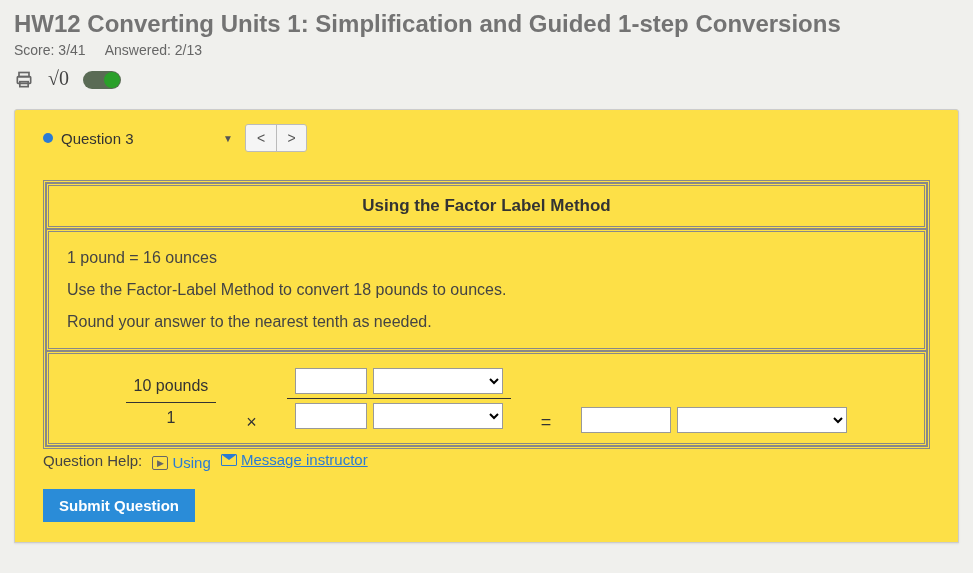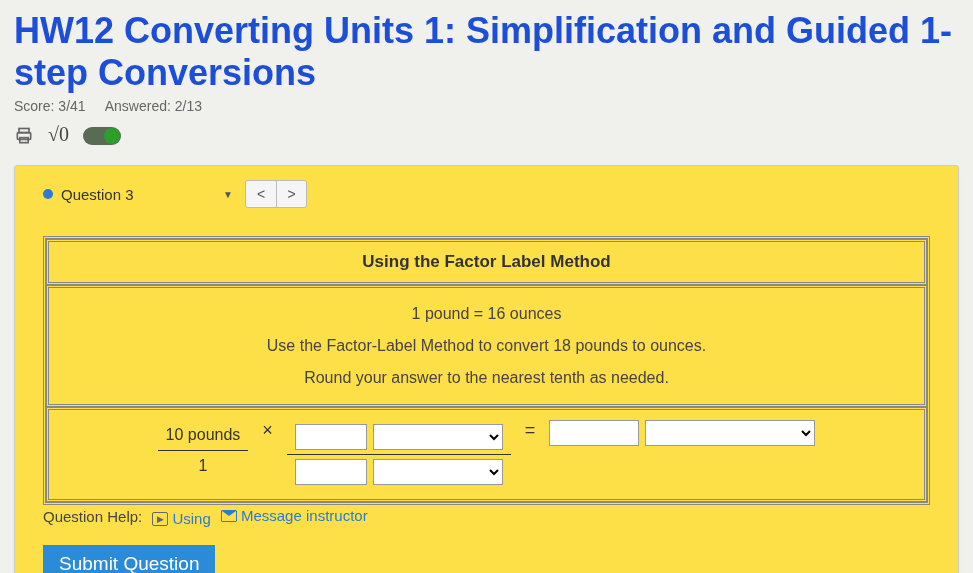--- a/index.html
+++ b/index.html
@@ -6,23 +6,23 @@
     body {
       font-family: "Helvetica Neue", Helvetica, Arial, sans-serif;
       background: #f0f0ed;
       width: 973px;
       height: 573px;
       overflow: hidden;
       color: #333;
     }
     .page { padding: 10px 14px 0 14px; }
     .hw-title {
-      font-size: 36px;
+      font-size: 24px;
       font-weight: 600;
-      color: #1d4ed8;
+      color: #737373;
       margin-bottom: 4px;
     }
     .score-line {
       font-size: 14px;
       color: #666;
       margin-bottom: 10px;
     }
     .score-line span { margin-right: 16px; }
     .tool-row {
       display: flex;
@@ -124,32 +124,31 @@
       padding: 10px 18px;
       vertical-align: middle;
     }
     .cell-title {
       text-align: center;
       font-size: 17px;
       font-weight: 600;
       color: #333;
     }
     .cell-info {
-      text-align: center;
       font-size: 16px;
       color: #444;
       line-height: 2;
     }
     .cell-work { padding: 14px 18px; }
 
     .work-row {
       display: flex;
-      align-items: flex-start;
-      justify-content: center;
-      gap: 14px;
+      align-items: flex-end;
+      justify-content: center;
+      gap: 30px;
       font-size: 16px;
       color: #333;
     }
     .frac {
       display: inline-flex;
       flex-direction: column;
       align-items: center;
       line-height: 1.4;
     }
     .frac .top, .frac .bot {
@@ -185,21 +184,21 @@
       color: #444;
     }
     .help-link {
       color: #2a7bd4;
       text-decoration: none;
       margin-left: 6px;
       display: inline-flex;
       align-items: center;
       gap: 4px;
     }
-    .help-link.underline { }
+    .help-link.underline { text-decoration: underline; }
     .mini-icon {
       display: inline-flex;
       width: 16px; height: 14px;
       border: 1px solid #666;
       border-radius: 2px;
       align-items: center;
       justify-content: center;
       font-size: 9px;
       color: #666;
     }
@@ -218,22 +217,23 @@
       border-top: 5px solid #2a7bd4;
     }
 
     .submit-btn {
       display: inline-block;
       margin-top: 18px;
       background: #2a8cd8;
       color: #fff;
       border: none;
       padding: 8px 16px;
-      font-size: 19px;
-      cursor: pointer;
+      font-size: 15px;
+      cursor: pointer;
+      font-weight: bold;
     }
   </style>
 </head>
 <body>
 
 <div class="page">
 
   <h1 class="hw-title">HW12 Converting Units 1: Simplification and Guided 1-step Conversions</h1>
 
   <div class="score-line">

